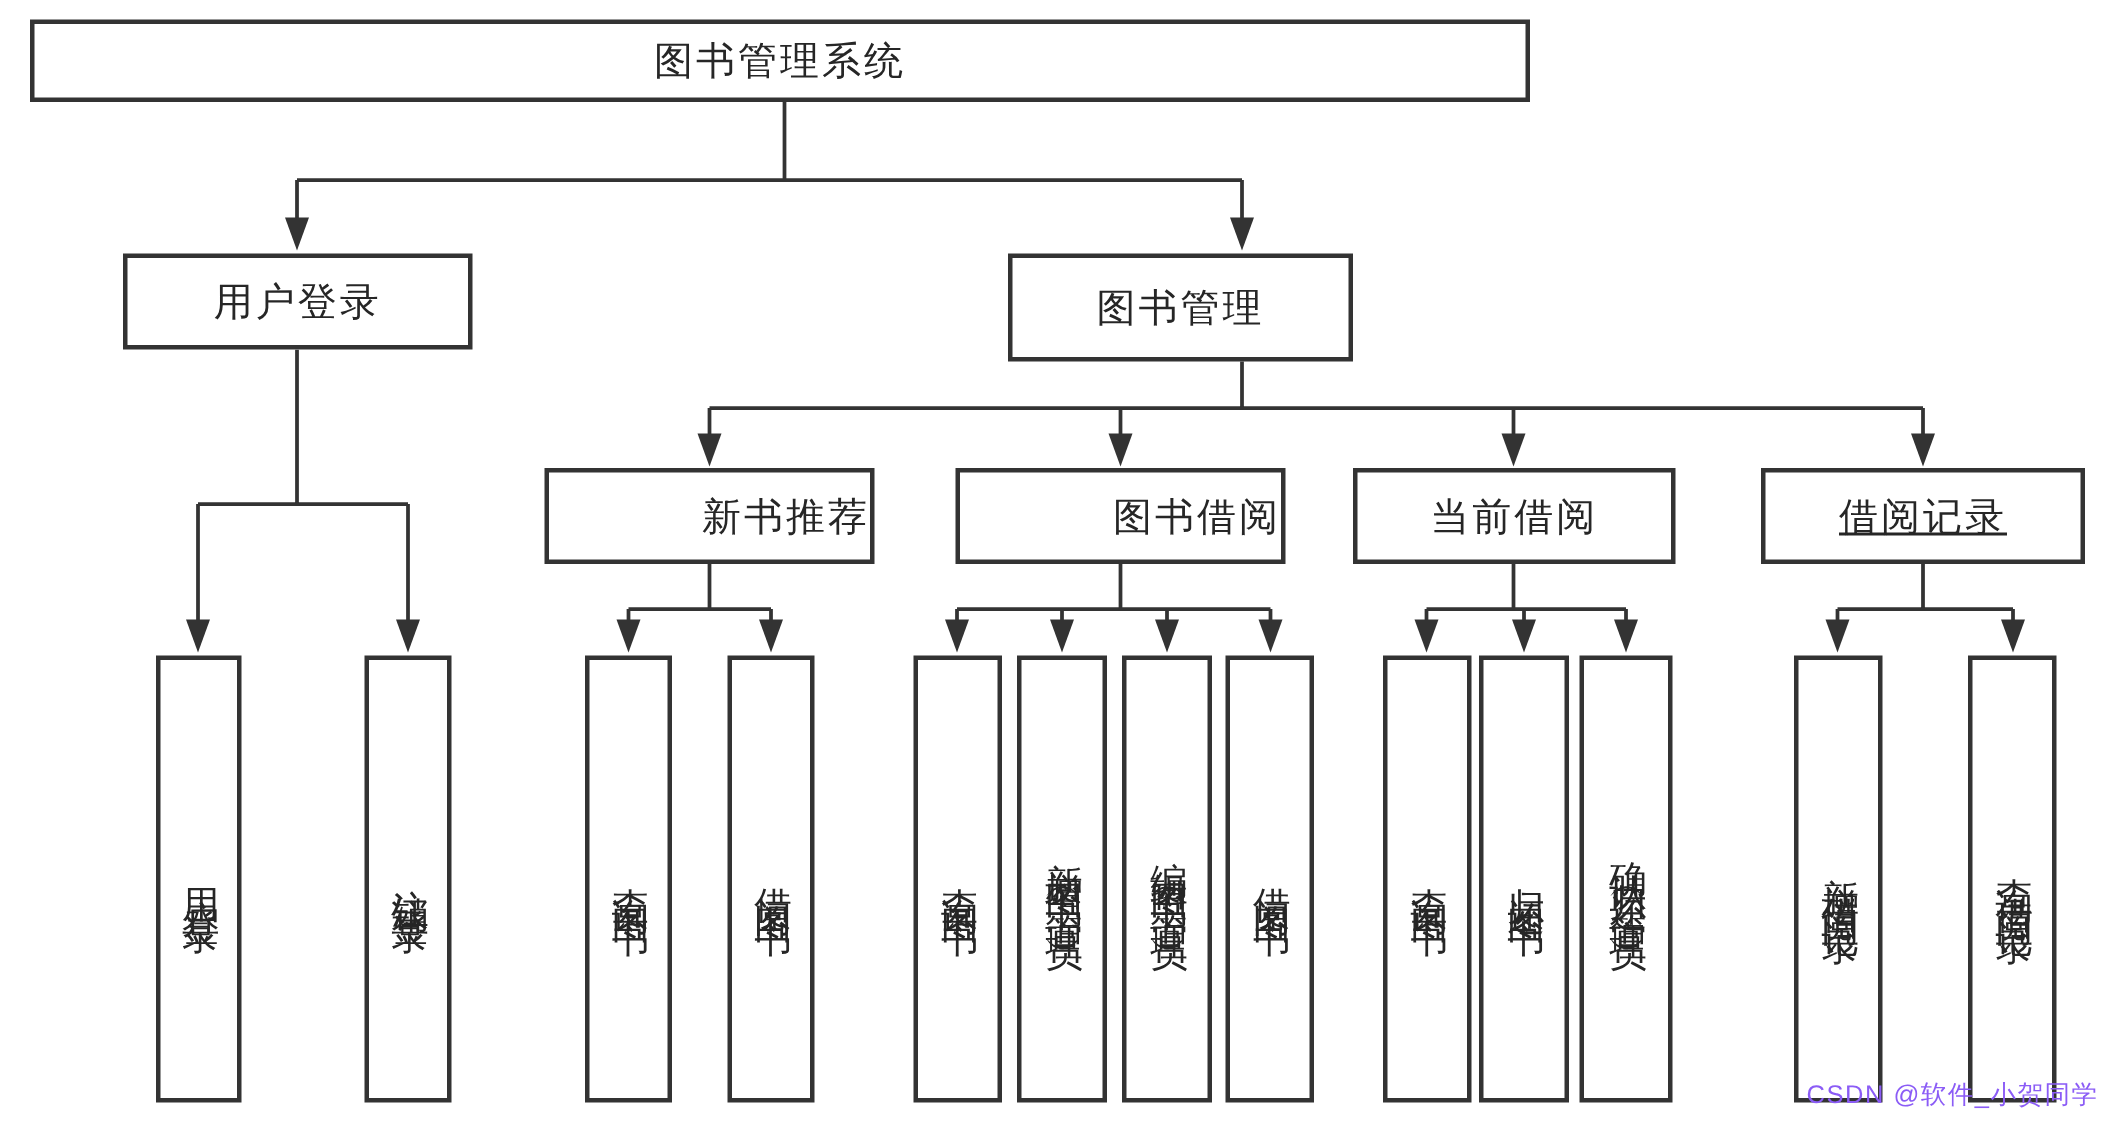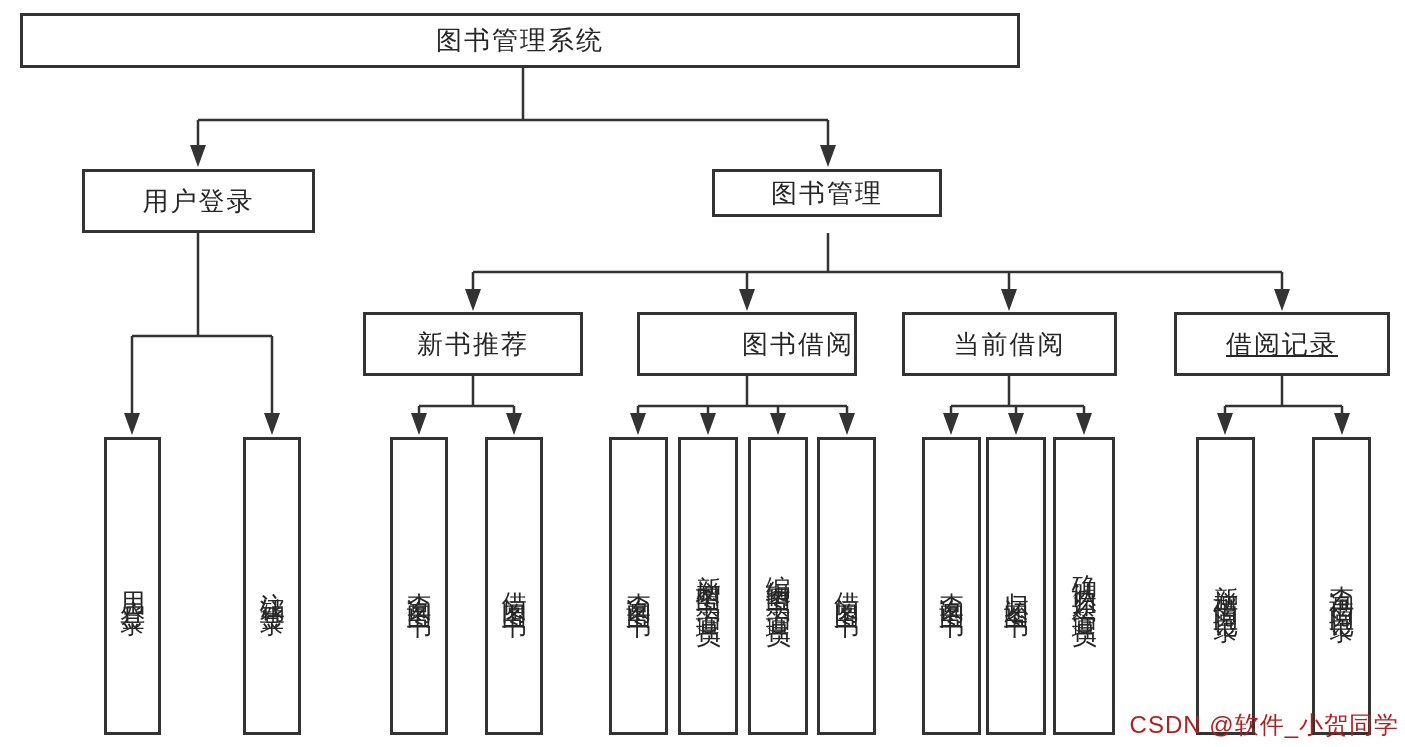--- a/index.html
+++ b/index.html
@@ -37,23 +37,23 @@
     text-orientation: mixed;
     font-size: 25px;
     letter-spacing: 7px;
     line-height: 1.1;
     white-space: nowrap;
   }
   #watermark {
     position: absolute;
     right: 6px;
     bottom: 6px;
-    font-size: 24px;
+    font-size: 17px;
     letter-spacing: 1px;
-    color: #b91c1c;
+    color: #8b5cf6;
     z-index: 5;
     white-space: nowrap;
   }
 </style>
 </head>
 <body>
 
 <div id="canvas">
 
   <svg id="connectors" width="1405" height="747" viewBox="0 0 1405 747">
@@ -119,25 +119,25 @@
     </g>
   </svg>
 
   <div class="node" style="left:20px; top:13px; width:1000px; height:55px;">
     <span class="h-label">图书管理系统</span>
   </div>
 
   <div class="node" style="left:82px; top:169px; width:233px; height:64px;">
     <span class="h-label">用户登录</span>
   </div>
-  <div class="node" style="left:712px; top:169px; width:230px; height:48px;">
+  <div class="node" style="left:672px; top:169px; width:230px; height:72px;">
     <span class="h-label">图书管理</span>
   </div>
 
-  <div class="node" style="left:363px; top:312px; width:220px; height:64px;">
+  <div class="node" style="left:363px; top:312px; width:220px; height:64px;justify-content:flex-end;">
     <span class="h-label">新书推荐</span>
   </div>
   <div class="node" style="left:637px; top:312px; width:220px; height:64px;justify-content:flex-end;">
     <span class="h-label">图书借阅</span>
   </div>
   <div class="node" style="left:902px; top:312px; width:215px; height:64px;text-align:center;">
     <span class="h-label">当前借阅</span>
   </div>
   <div class="node" style="left:1174px; top:312px; width:216px; height:64px;text-decoration:underline;">
     <span class="h-label">借阅记录</span>

